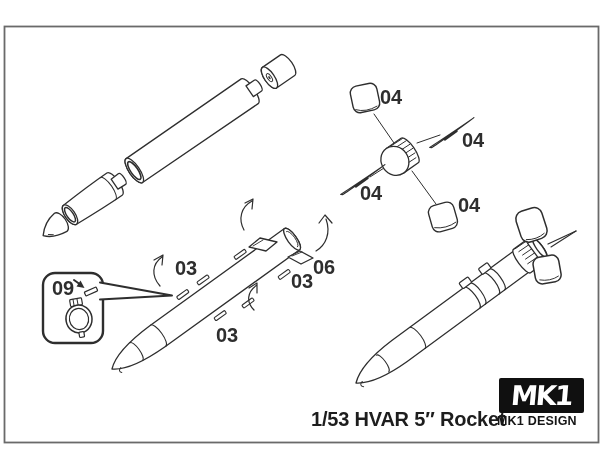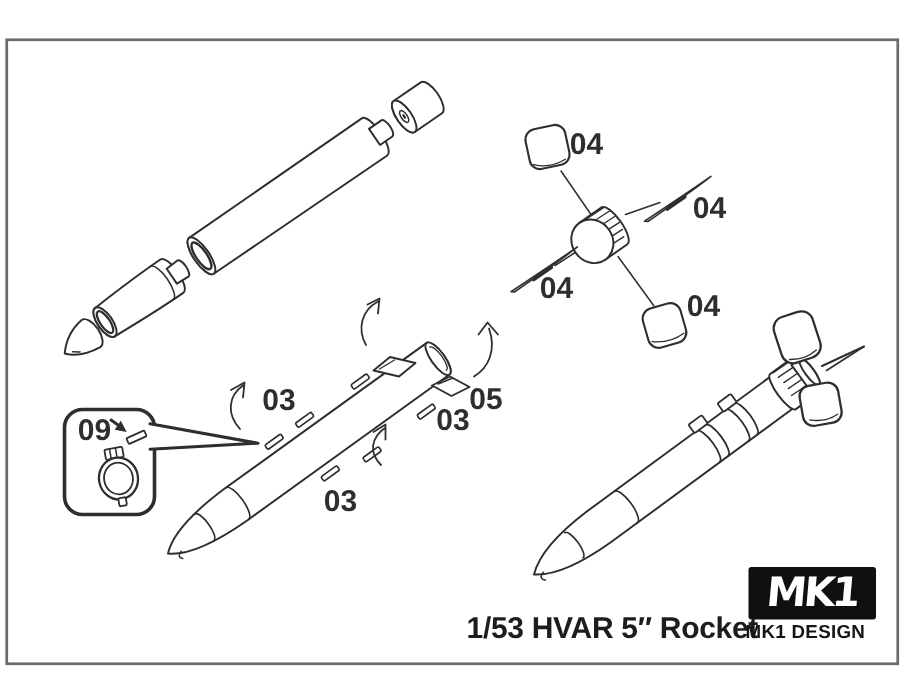--- a/index.html
+++ b/index.html
@@ -168,21 +168,21 @@
       <ellipse cx="0" cy="0" rx="9.6" ry="10.6" stroke-width="1.2"></ellipse>
       <rect x="-2.5" y="13" width="5" height="5.5" rx="1" stroke-width="1.2"></rect>
     </g>
   </g>
 </svg>
 
 <div class="lbl" style="left:391px;top:86px">04</div>
 <div class="lbl" style="left:473px;top:129px">04</div>
 <div class="lbl" style="left:371px;top:182px">04</div>
 <div class="lbl" style="left:469px;top:194px">04</div>
-<div class="lbl" style="left:324px;top:256px">05</div>
+<div class="lbl" style="left:324px;top:256px">06</div>
 <div class="lbl" style="left:186px;top:257px">03</div>
 <div class="lbl" style="left:302px;top:270px">03</div>
 <div class="lbl" style="left:227px;top:324px">03</div>
 <div class="lbl" style="left:63px;top:277px">09</div>
 
 <div class="title">1/53 HVAR 5″ Rocket</div>
 <div class="logo-box">
   <span class="logo-mark">MK1</span>
 </div>
 <div class="logo-name">MK1 DESIGN</div>

